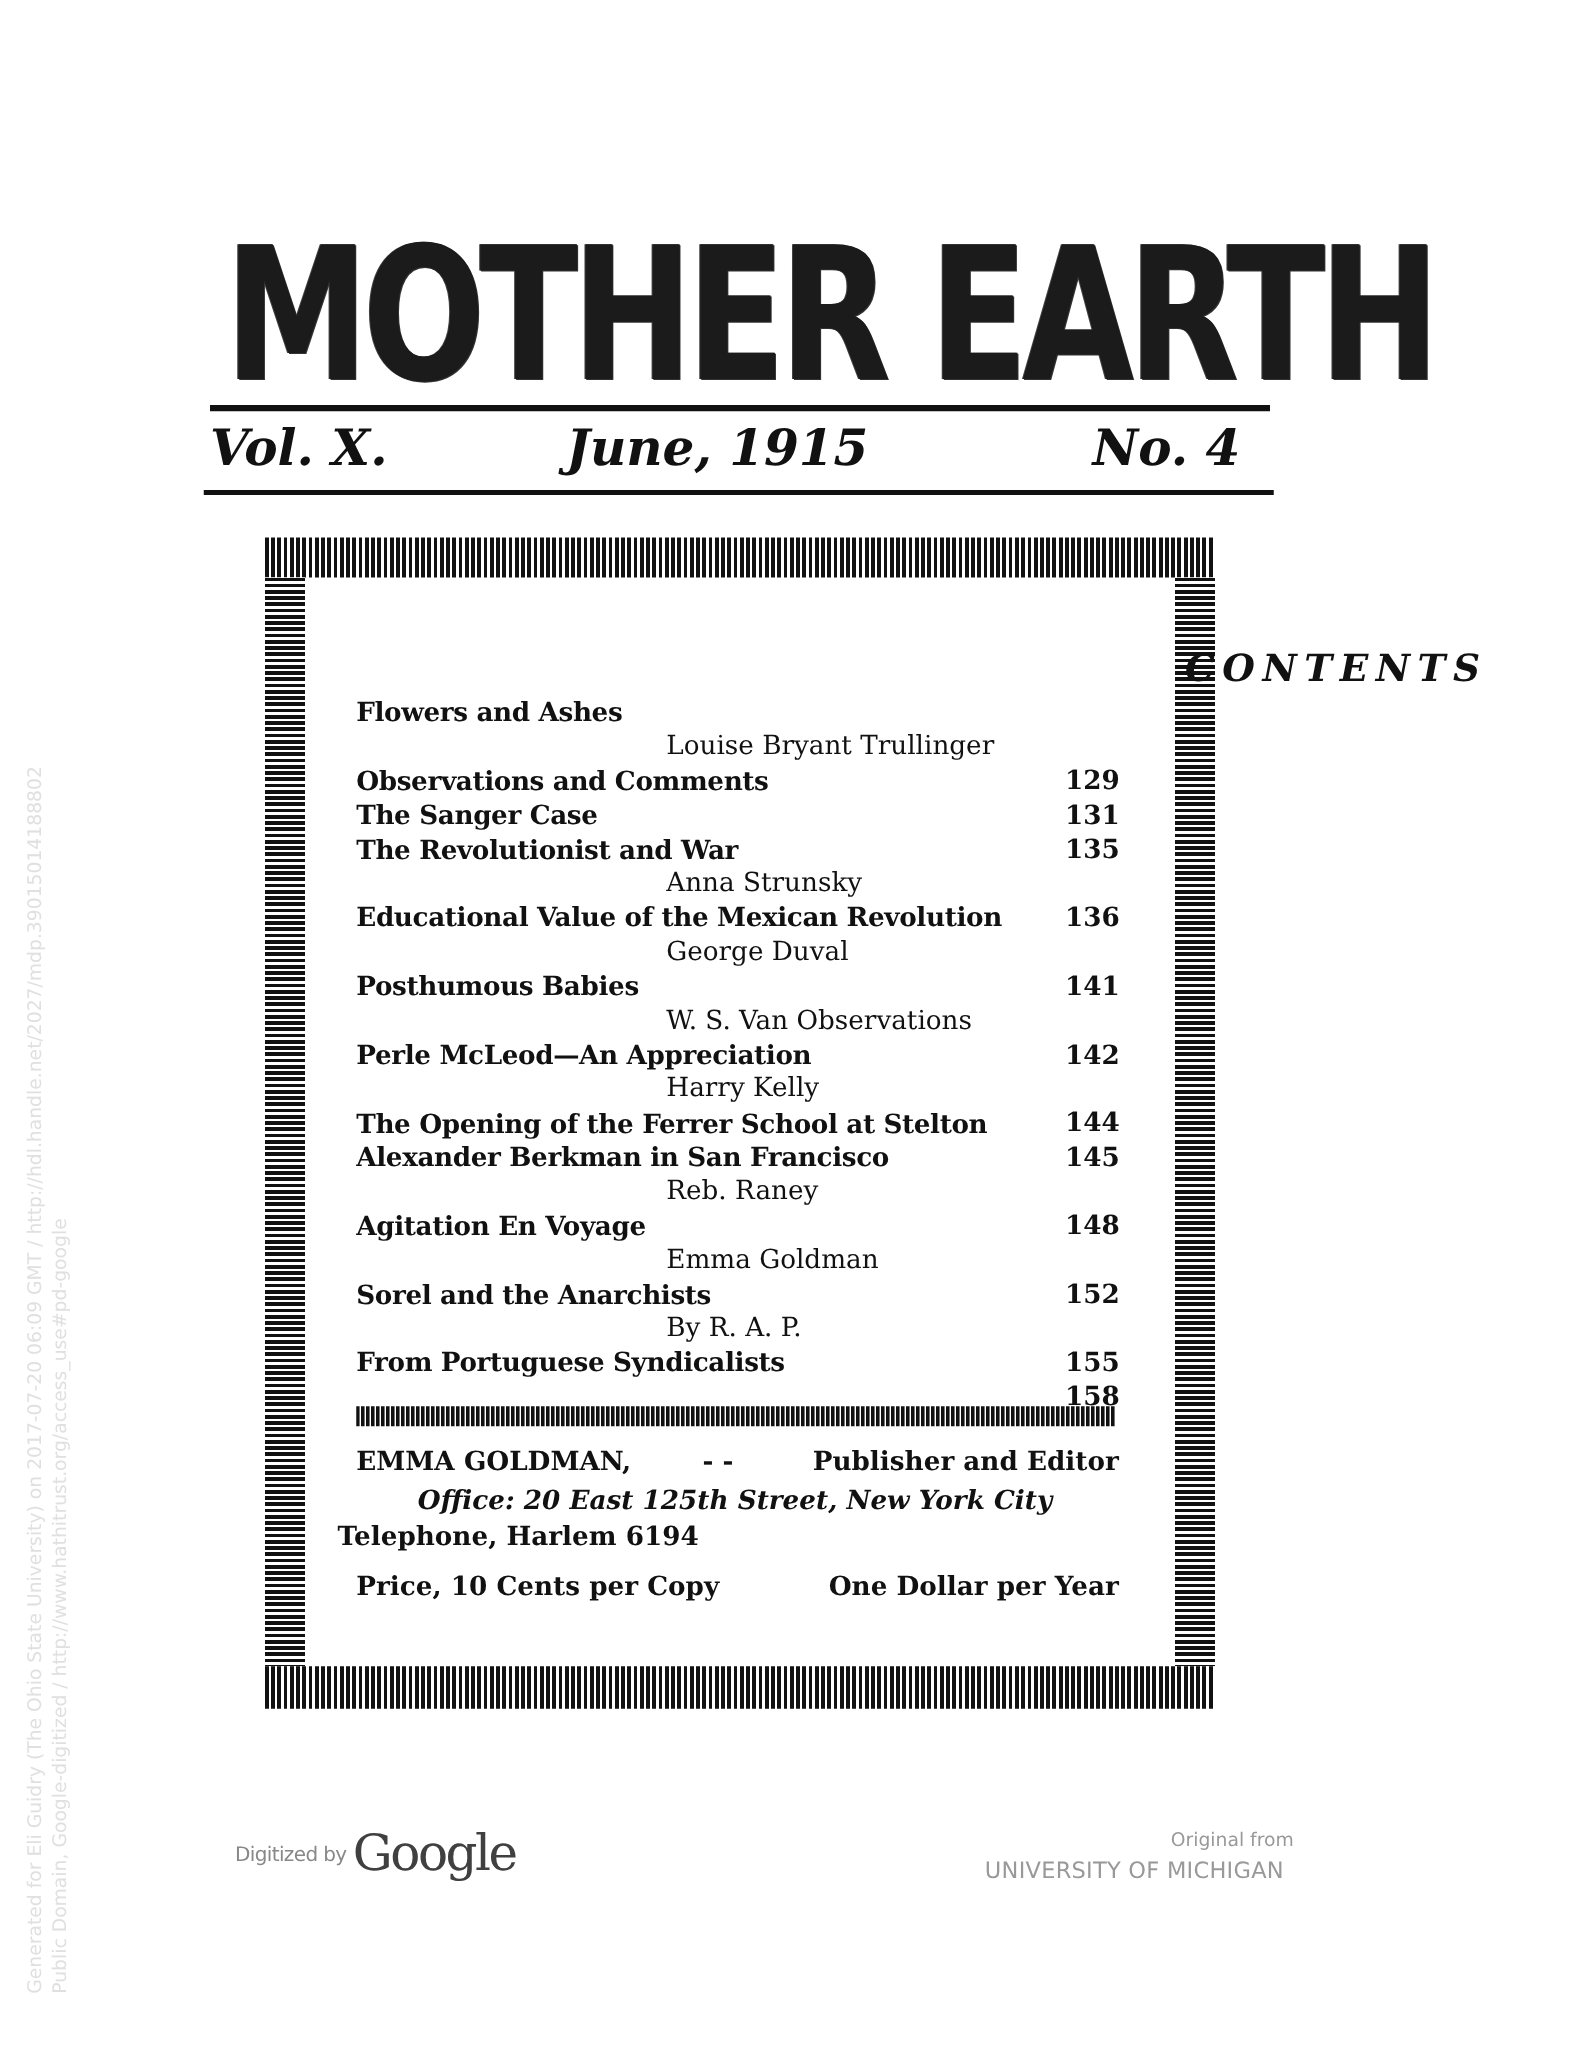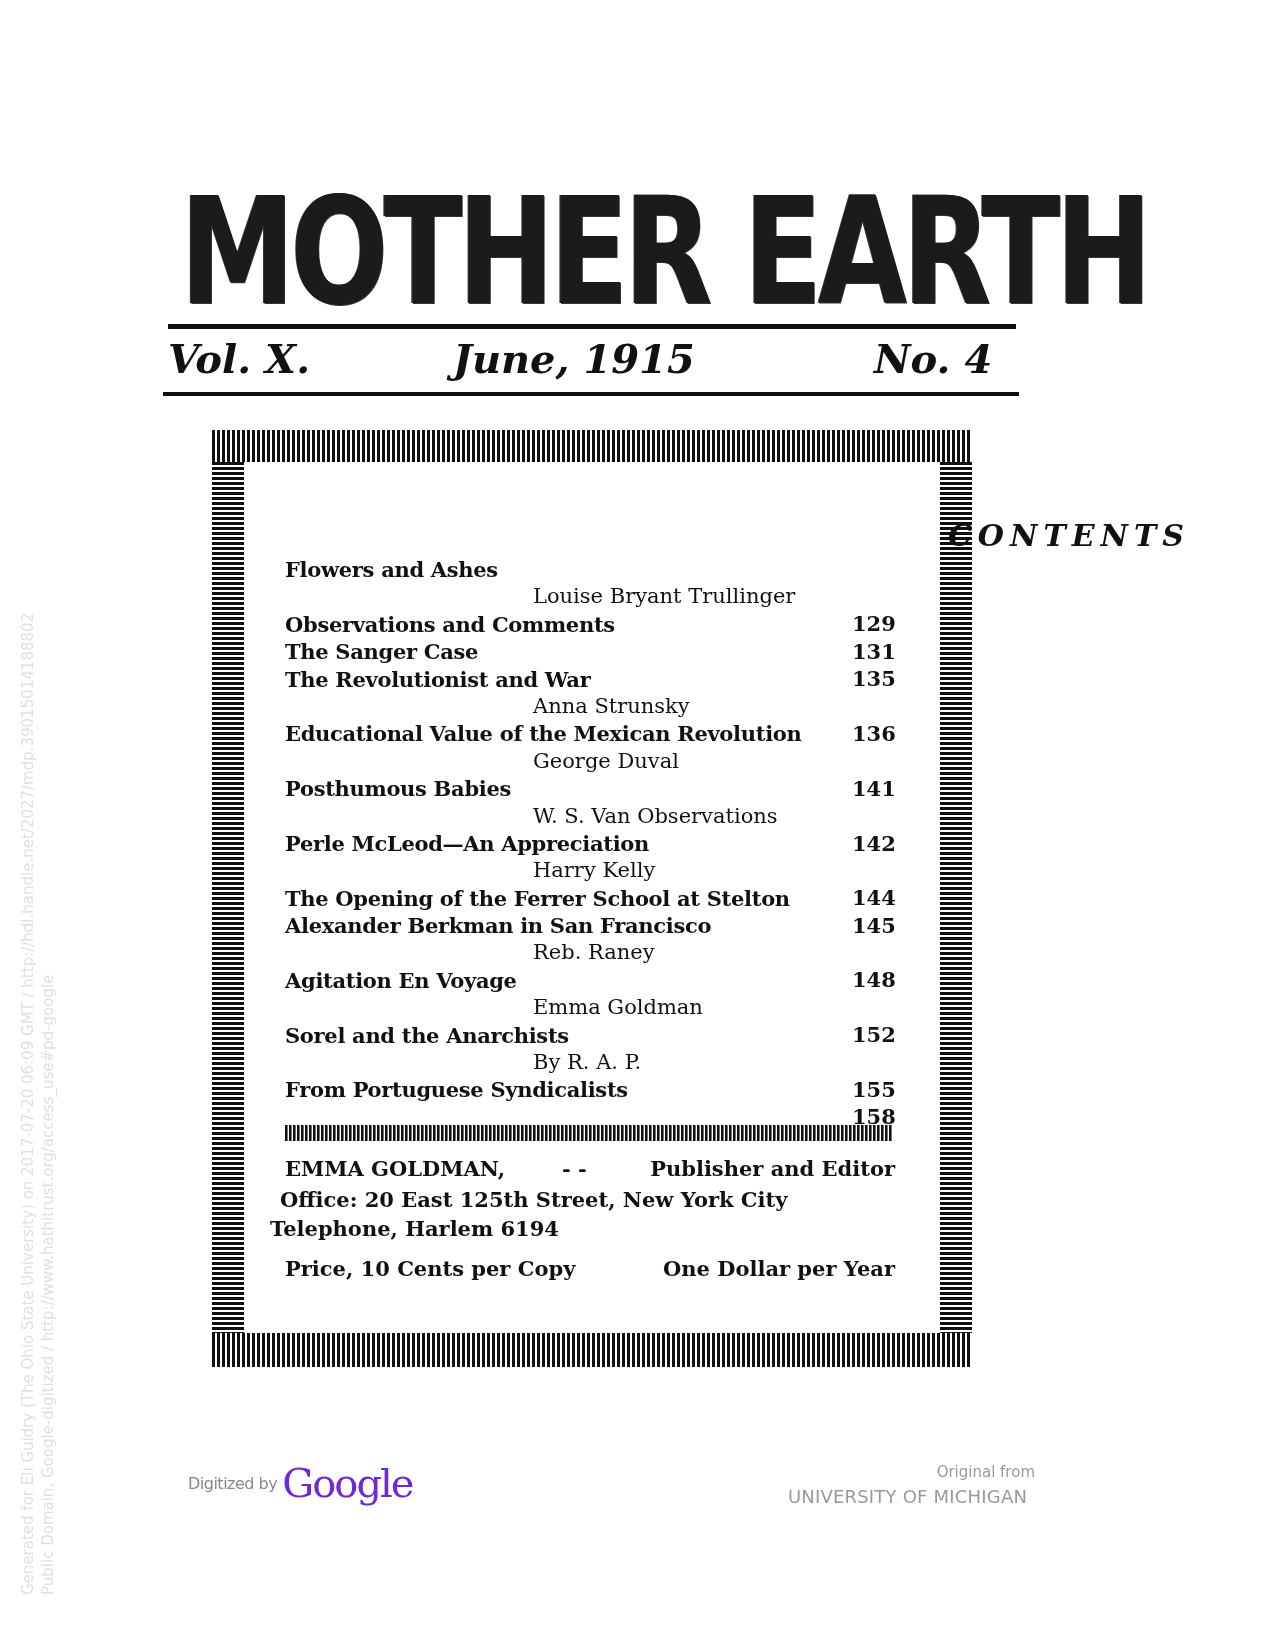--- a/index.html
+++ b/index.html
@@ -43,30 +43,30 @@
   .toc-page { position: absolute; right: 0; width: 45px; text-align: left; font-weight: bold; margin-top: 27px; }
 
   .separator { position: absolute; left: 285px; top: 1125px; width: 607px; height: 16px;
                background: repeating-linear-gradient(90deg, #111 0 2px, #777 2px 3px, #fff 3px 4px); }
 
   .imprint { position: absolute; left: 285px; width: 610px; font-weight: bold; font-size: 21px; white-space: nowrap; }
   .imp-1 { top: 1156px; }
   .imp-1 .publisher-name { position: absolute; left: 0; }
   .imp-1 .dashes { position: absolute; left: 277px; }
   .imp-1 .role { position: absolute; right: 0; }
-  .imp-2 { top: 1187px; left: 280px; width: 640px; }
+  .imp-2 { top: 1187px; text-align: center; left: 268px; width: 640px; font-style: italic; }
   .imp-3 { top: 1216px; text-align: left; left: 270px; width: 640px; }
   .imp-4 { top: 1256px; }
   .imp-4 .price-copy { position: absolute; left: 0; }
   .imp-4 .price-year { position: absolute; right: 0; }
 
   .footer-left { position: absolute; left: 188px; top: 1460px; height: 50px; color: #888;
                  font-family: "DejaVu Sans", sans-serif; white-space: nowrap; }
   .footer-left .digitized { font-size: 16px; vertical-align: middle; letter-spacing: -0.5px; }
-  .footer-left .google { font-family: "DejaVu Serif", serif; font-size: 40px; color: #6d28d9;
+  .footer-left .google { font-family: "DejaVu Serif", serif; font-size: 40px; color: #404040;
                          vertical-align: middle; letter-spacing: -2px; }
   .footer-right { position: absolute; left: 780px; top: 1462px; width: 255px; text-align: center; color: #999;
                   font-family: "DejaVu Sans", sans-serif; }
   .footer-right .orig { font-size: 15px; line-height: 20px; text-align: right; }
   .footer-right .univ { font-size: 18px; line-height: 30px; letter-spacing: 0.2px; }
 </style>
 </head>
 <body>
 
 <div class="watermark">

